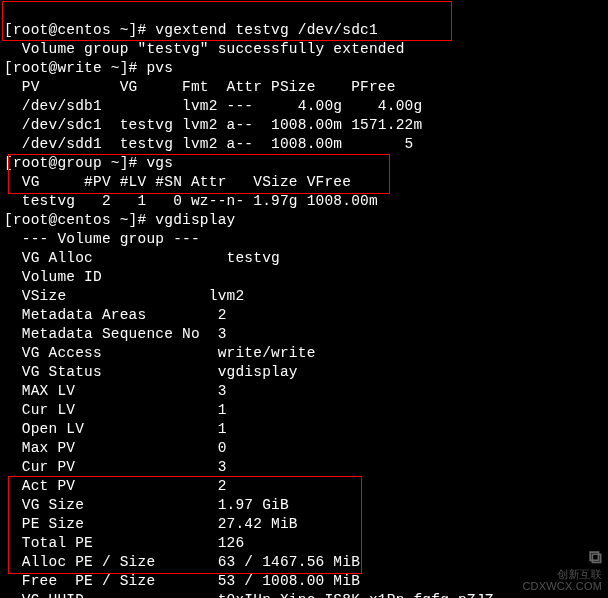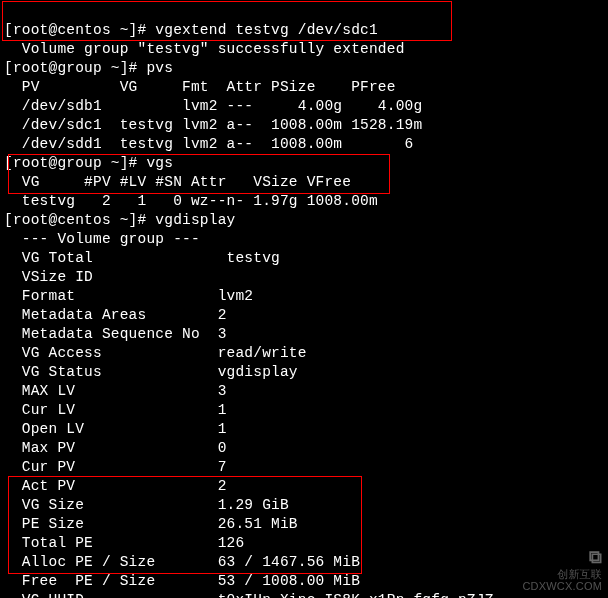--- a/index.html
+++ b/index.html
@@ -41,45 +41,45 @@
     font-size: 18px;
     color: #aaa;
   }
 </style>
 </head>
 <body>
 
 <div class="terminal">
 <span>[root@centos ~]# vgextend testvg /dev/sdc1</span>
 <span>  Volume group "testvg" successfully extended</span>
-<span>[root@group ~]# pvs</span>
+<span>[root@write ~]# pvs</span>
 <span>  PV         VG     Fmt  Attr PSize    PFree</span>
 <span>  /dev/sdb1         lvm2 ---     4.00g    4.00g</span>
-<span>  /dev/sdc1  testvg lvm2 a--  1008.00m 1528.19m</span>
-<span>  /dev/sdd1  testvg lvm2 a--  1008.00m       6</span>
+<span>  /dev/sdc1  testvg lvm2 a--  1008.00m 1571.22m</span>
+<span>  /dev/sdd1  testvg lvm2 a--  1008.00m       5</span>
 <span>[root@group ~]# vgs</span>
 <span>  VG     #PV #LV #SN Attr   VSize VFree</span>
 <span>  testvg   2   1   0 wz--n- 1.97g 1008.00m</span>
 <span>[root@centos ~]# vgdisplay</span>
 <span>  --- Volume group ---</span>
-<span>  VG Total               testvg</span>
-<span>  VSize ID</span>
-<span>  Format                lvm2</span>
+<span>  VG Alloc               testvg</span>
+<span>  Volume ID</span>
+<span>  VSize                lvm2</span>
 <span>  Metadata Areas        2</span>
 <span>  Metadata Sequence No  3</span>
-<span>  VG Access             read/write</span>
+<span>  VG Access             write/write</span>
 <span>  VG Status             vgdisplay</span>
 <span>  MAX LV                3</span>
 <span>  Cur LV                1</span>
 <span>  Open LV               1</span>
 <span>  Max PV                0</span>
-<span>  Cur PV                7</span>
+<span>  Cur PV                3</span>
 <span>  Act PV                2</span>
-<span>  VG Size               1.29 GiB</span>
-<span>  PE Size               26.51 MiB</span>
+<span>  VG Size               1.97 GiB</span>
+<span>  PE Size               27.42 MiB</span>
 <span>  Total PE              126</span>
 <span>  Alloc PE / Size       63 / 1467.56 MiB</span>
 <span>  Free  PE / Size       53 / 1008.00 MiB</span>
 <span>  VG UUID               t0xIHn-Xinc-IS8K-x1Pp-fqfg-pZJZ</span>
 </div>
 
 <div class="box" style="left:2px; top:1px; width:448px; height:38px;"></div>
 <div class="box" style="left:8px; top:154px; width:380px; height:38px;"></div>
 <div class="box" style="left:8px; top:476px; width:352px; height:96px;"></div>
 

